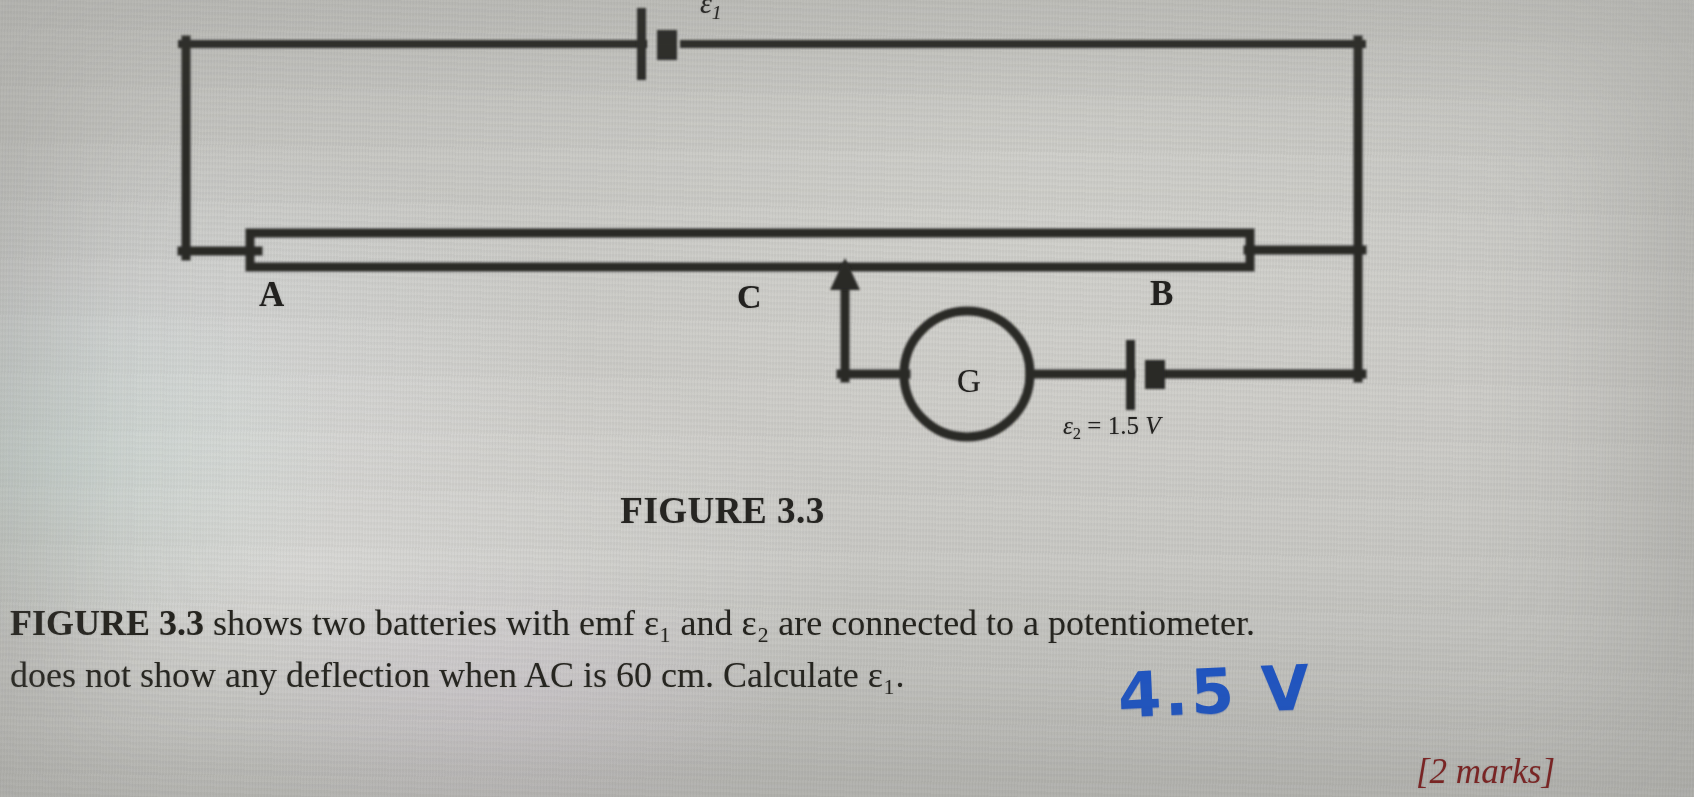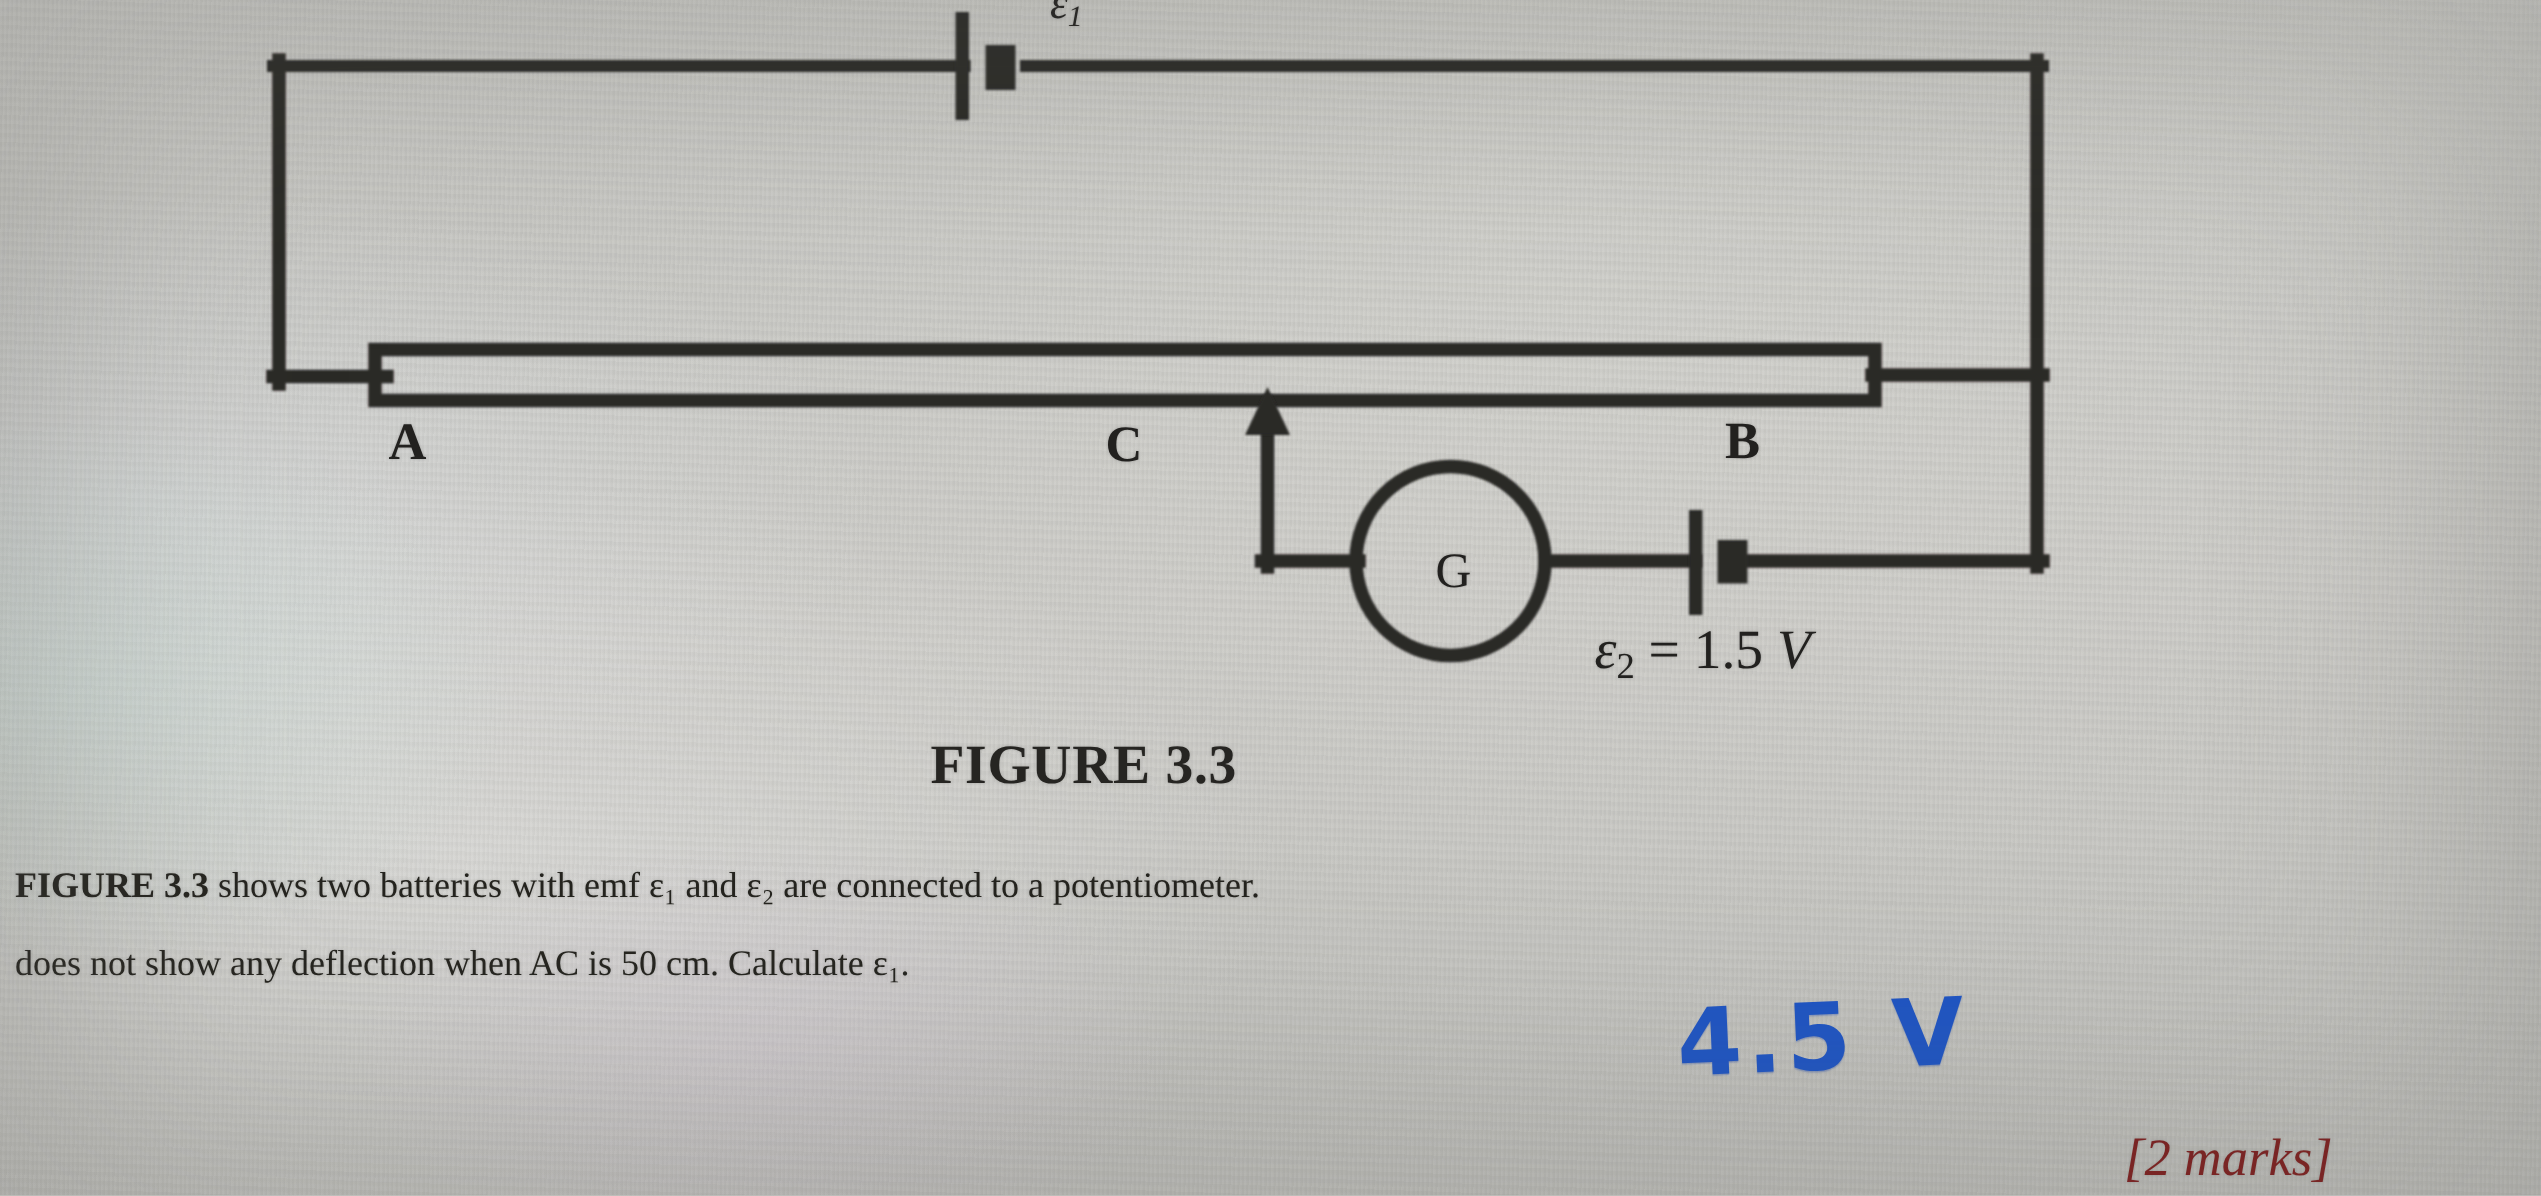--- a/index.html
+++ b/index.html
@@ -52,39 +52,39 @@
     font-weight:bold;
     text-shadow:0 0 2px rgba(120,120,118,.55);
     white-space:nowrap;
     user-select:none;
   }
   #label-A{left:259px;top:275px;font-size:35px;}
   #label-B{left:1150px;top:274px;font-size:35px;}
   #label-C{left:737px;top:278px;font-size:34px;}
   #label-G{left:957px;top:363px;font-size:33px;font-weight:normal;}
   #label-e1{left:700px;top:-14px;font-size:30px;font-style:italic;font-weight:normal;}
-  #label-e2{left:1063px;top:412px;font-size:37px;font-weight:normal;}
+  #label-e2{left:1063px;top:412px;font-size:25px;font-weight:normal;}
   #label-e2 .it{font-style:italic;}
   .sub{font-size:.66em;vertical-align:-0.28em;letter-spacing:0;}
 
   
   #figure-caption{
     position:absolute;left:0;top:489px;width:1445px;
     text-align:center;
     font-family:"Liberation Serif", serif;
     font-weight:bold;font-size:37px;
     color:#262522;letter-spacing:.5px;
     text-shadow:0 0 2px rgba(120,120,118,.5);
   }
 
   
   #question{
-    position:absolute;left:4px;top:565px;width:1690px;
+    position:absolute;left:4px;top:597px;width:1690px;
     font-family:"Liberation Serif", serif;
-    font-size:24px;line-height:52px;
+    font-size:36px;line-height:52px;
     color:#25241f;
     text-shadow:0 0 2px rgba(125,125,122,.45);
   }
   #question .b{font-weight:bold;}
   .qline{white-space:nowrap;padding-left:6px;}
 
   
   #handwritten-answer{
     position:absolute;left:1118px;top:655px;
     font-family:"DejaVu Sans", sans-serif;
@@ -166,20 +166,20 @@
 
   <div class="lbl" id="label-e1"><span>ε</span><span class="sub">1</span></div>
 
   <div class="lbl" id="label-e2"><span class="it">ε</span><span class="sub">2</span><span> = 1.5 </span><span class="it">V</span></div>
 </div>
 
 <div id="figure-caption">FIGURE 3.3</div>
 
 <div id="question">
   <div class="qline"><span class="b">FIGURE 3.3</span><span> shows two batteries with emf ε₁ and ε₂ are connected to a potentiometer.</span></div>
-  <div class="qline">does not show any deflection when AC is 50 cm. Calculate ε₁.</div>
+  <div class="qline">does not show any deflection when AC is 60 cm. Calculate ε₁.</div>
 </div>
 
 <div id="handwritten-answer">4.5 V</div>
 
 <div id="marks">[2 marks]</div>
 
 <div id="vignette"></div>
 
 </body></html>

